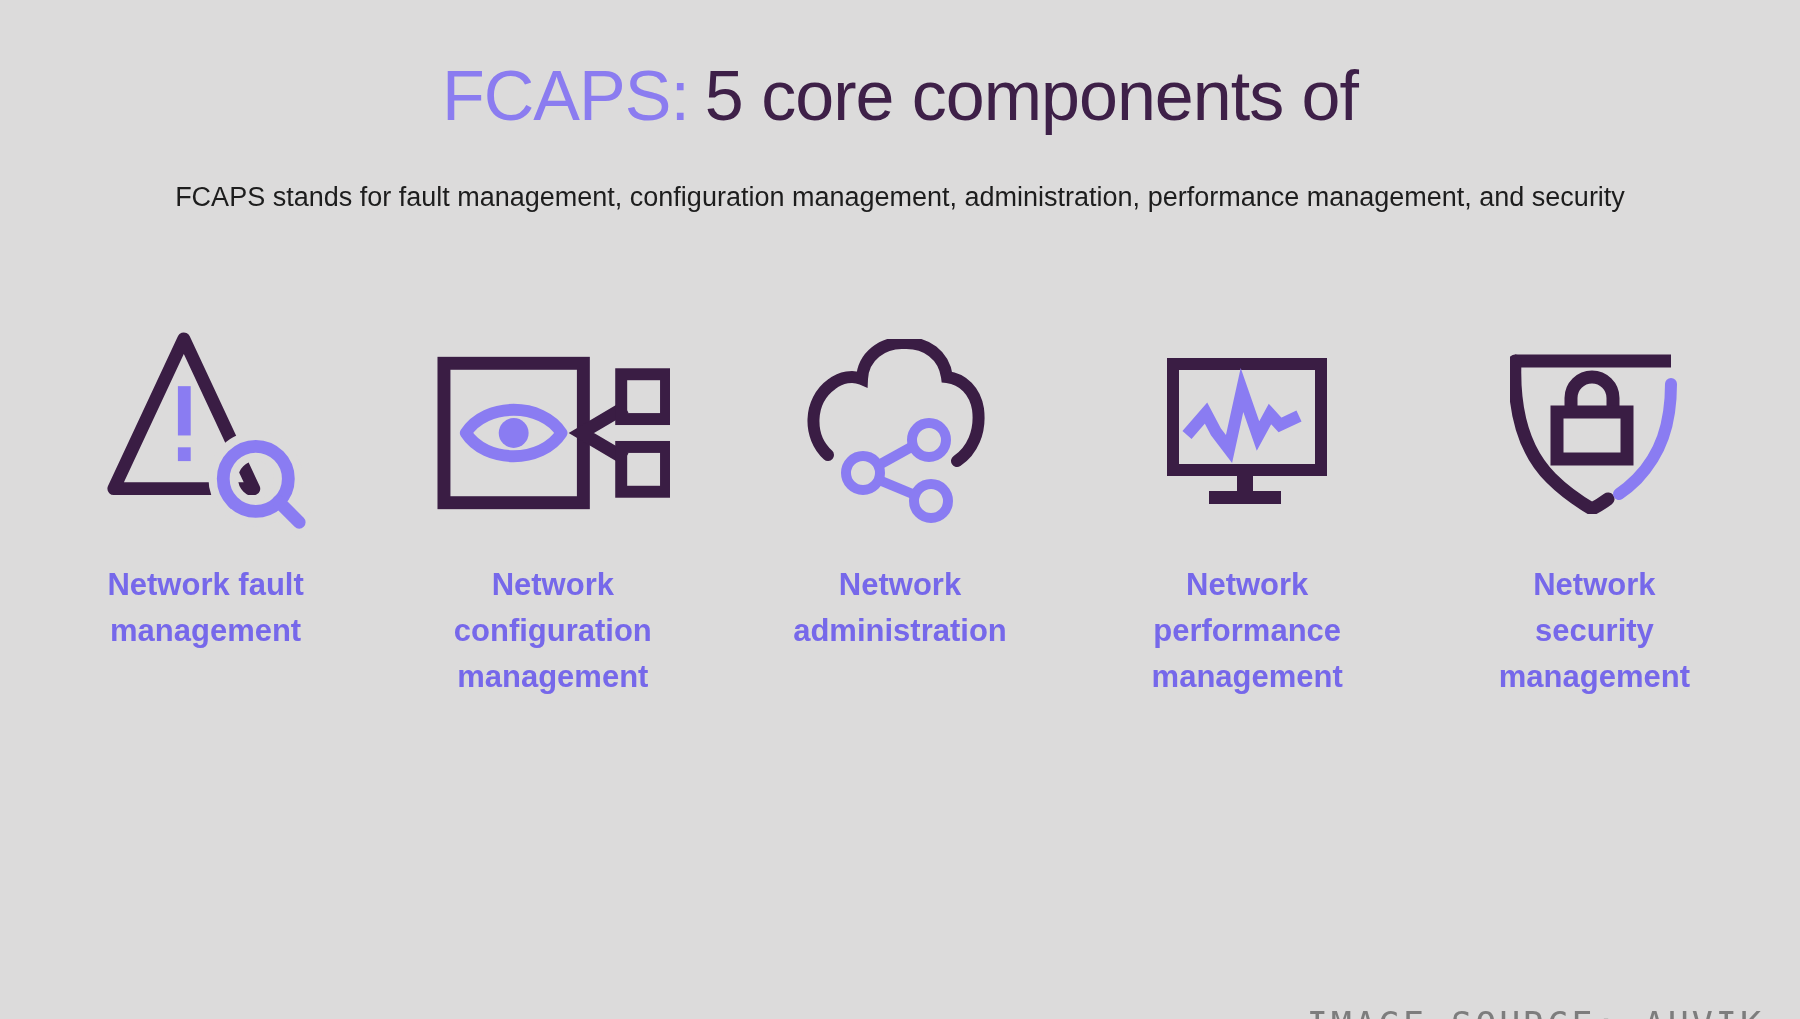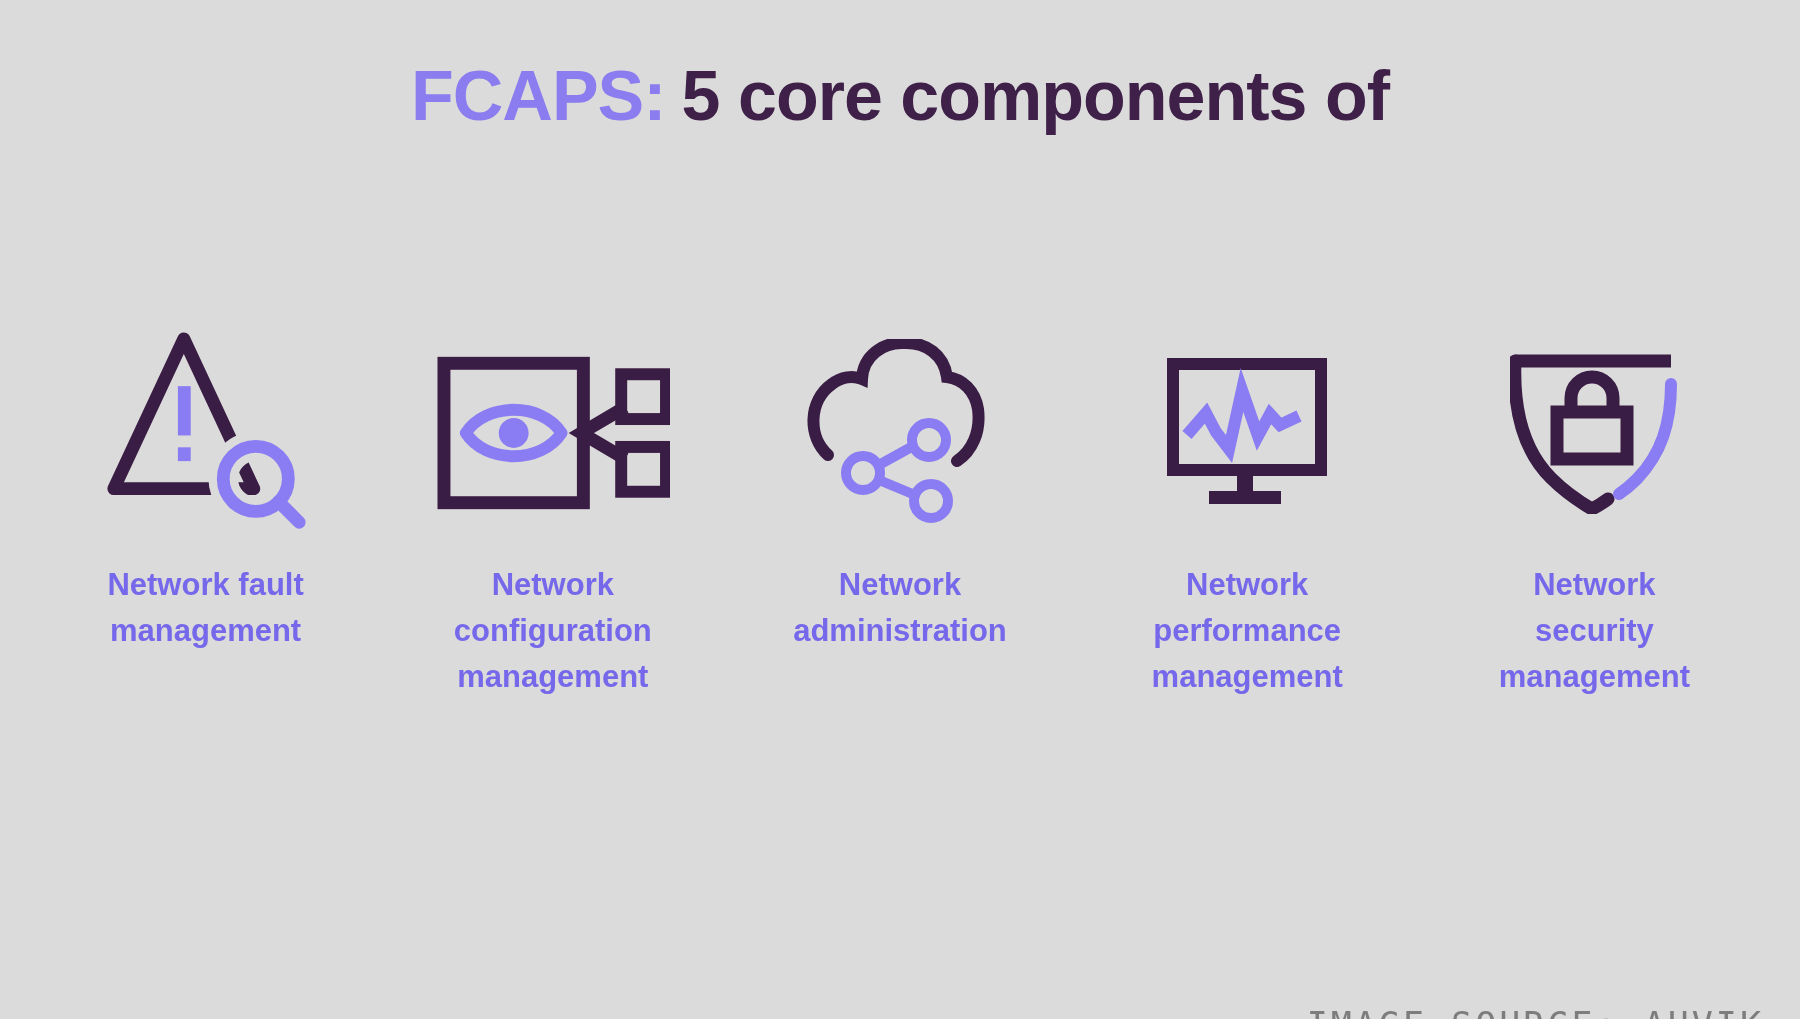--- a/index.html
+++ b/index.html
@@ -10,21 +10,21 @@
     position: relative;
     overflow: hidden;
   }
   .infographic { width: 100%; height: 100%; position: relative; }
 
   h1.title {
     margin-top: 56px;
     text-align: center;
     font-size: 70px;
     line-height: 1.16;
-    font-weight: 700;
+    font-weight: 400;
     letter-spacing: -1px;
     color: #3e2048;
   }
   h1.title .hl { color: #8b7cf0; margin-right: 16px; }
 
   p.subtitle {
     margin-top: 40px;
     text-align: center;
     font-size: 27px;
     line-height: 40px;
@@ -69,21 +69,21 @@
 </head>
 <body>
 
 <div class="infographic">
 
   <h1 class="title">
     <span class="hl">FCAPS:</span><span>5 core components of</span><br>
   </h1>
 
   <p class="subtitle">
-    <br>
+    <span>FCAPS stands for fault management, configuration management, administration, performance management, and security</span><br>
   </p>
 
   <div class="cards">
 
     <div class="card">
       <div class="icon-wrap">
         <svg width="212" height="212" viewBox="0 0 215 215">
           <path d="M85 12 L156 164 H14 Z" fill="none" stroke="#3a1d44" stroke-width="13" stroke-linejoin="round" stroke-linecap="round"></path>
           <g stroke="#dcdbdb" stroke-width="30" fill="none">
             <circle cx="158" cy="154" r="33"></circle>

